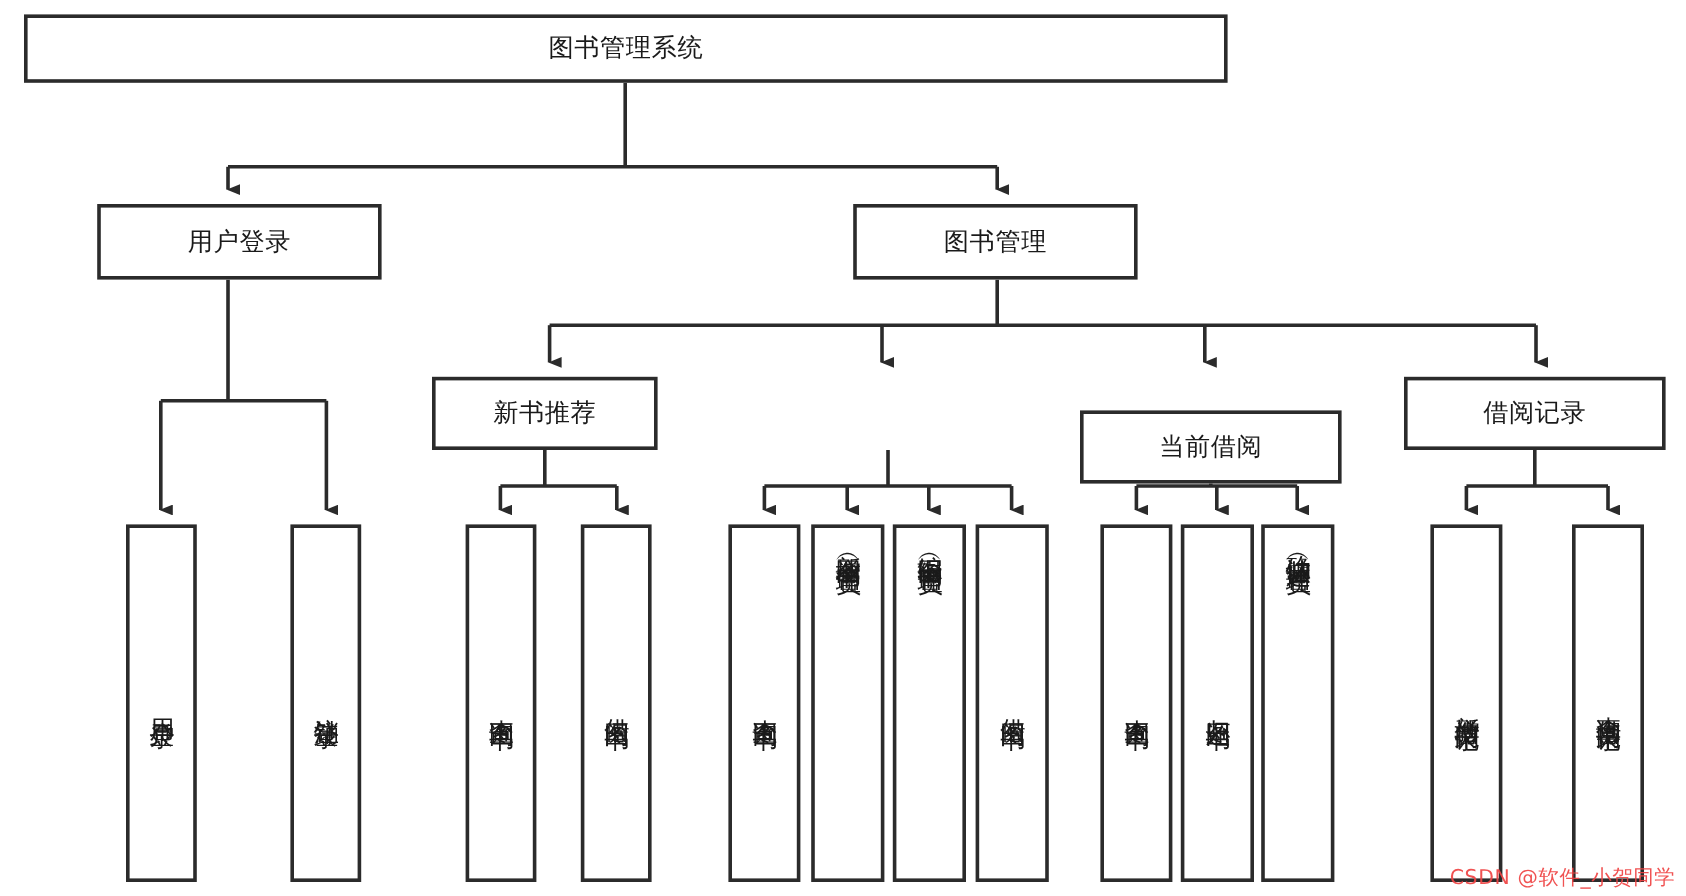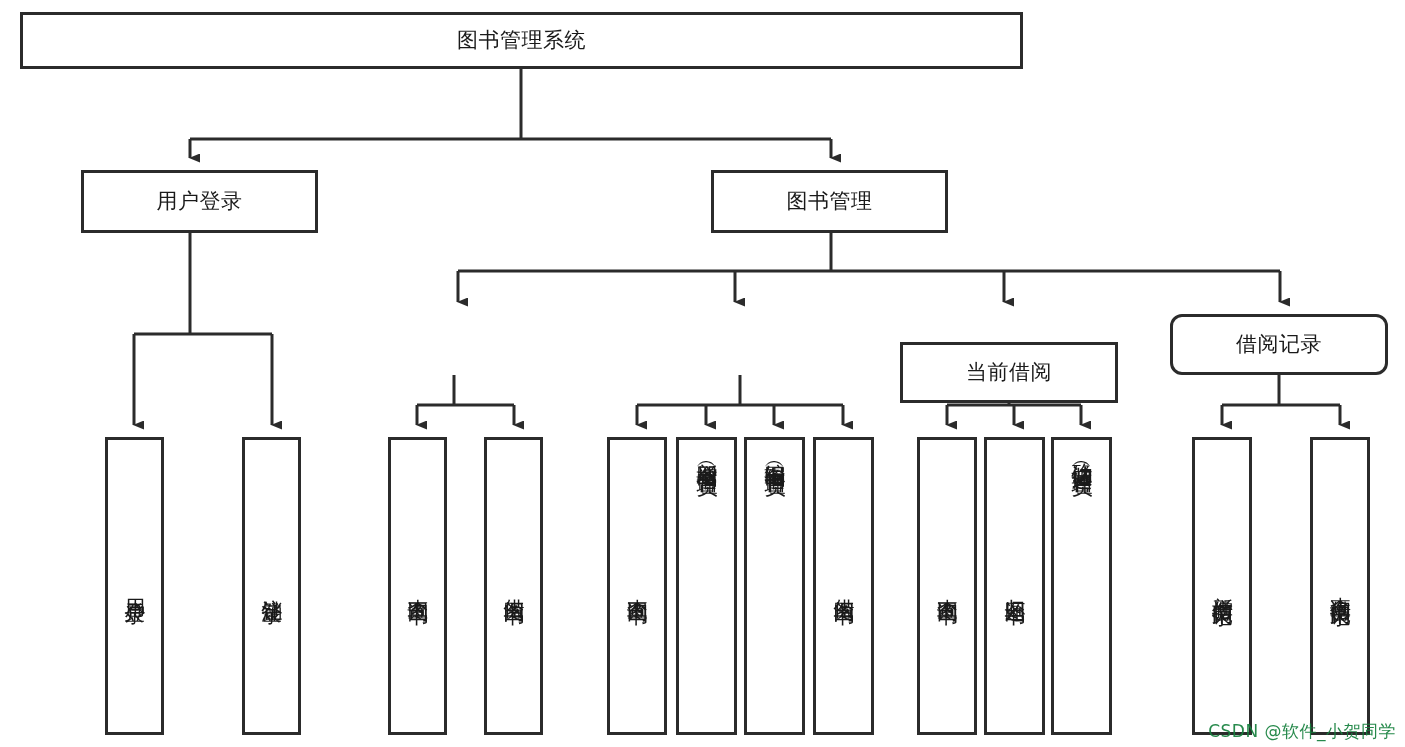--- a/index.html
+++ b/index.html
@@ -59,21 +59,21 @@
   }
   .node.vert.center-text {
     align-items: center;
     padding-top: 0;
   }
   #watermark {
     position: absolute;
     right: 9px;
     bottom: 4px;
     font-size: 17px;
-    color: #15803d;
+    color: #ef4444;
     white-space: nowrap;
     letter-spacing: 0.5px;
     opacity: 0.92;
   }
 </style>
 </head>
 <body>
 
 <div id="diagram-canvas">
 
@@ -136,27 +136,30 @@
   </div>
 
   <div class="node horiz" style="left:81px; top:170px; width:237px; height:63px;">
     <span class="node-label">用户登录</span>
   </div>
 
   <div class="node horiz" style="left:711px; top:170px; width:237px; height:63px;">
     <span class="node-label">图书管理</span>
   </div>
 
+  <div class="node horiz" style="left:360px; top:314px; width:188px; height:61px;">
+    <span class="node-label">新书推荐</span>
+  </div>
 
 
   <div class="node horiz" style="left:900px; top:314px; width:218px; height:61px;margin-top:28px;">
     <span class="node-label">当前借阅</span>
   </div>
 
-  <div class="node horiz" style="left:1170px; top:314px; width:218px; height:61px;border-radius:12px;">
+  <div class="node horiz" style="left:1170px; top:314px; width:218px; height:61px;">
     <span class="node-label">借阅记录</span>
   </div>
 
   <div class="node vert center-text" style="left:105px; top:437px; width:59px; height:298px;">
     <span class="node-label">用户登录</span>
   </div>
 
   <div class="node vert center-text" style="left:242px; top:437px; width:59px; height:298px;">
     <span class="node-label">注销登录</span>
   </div>

